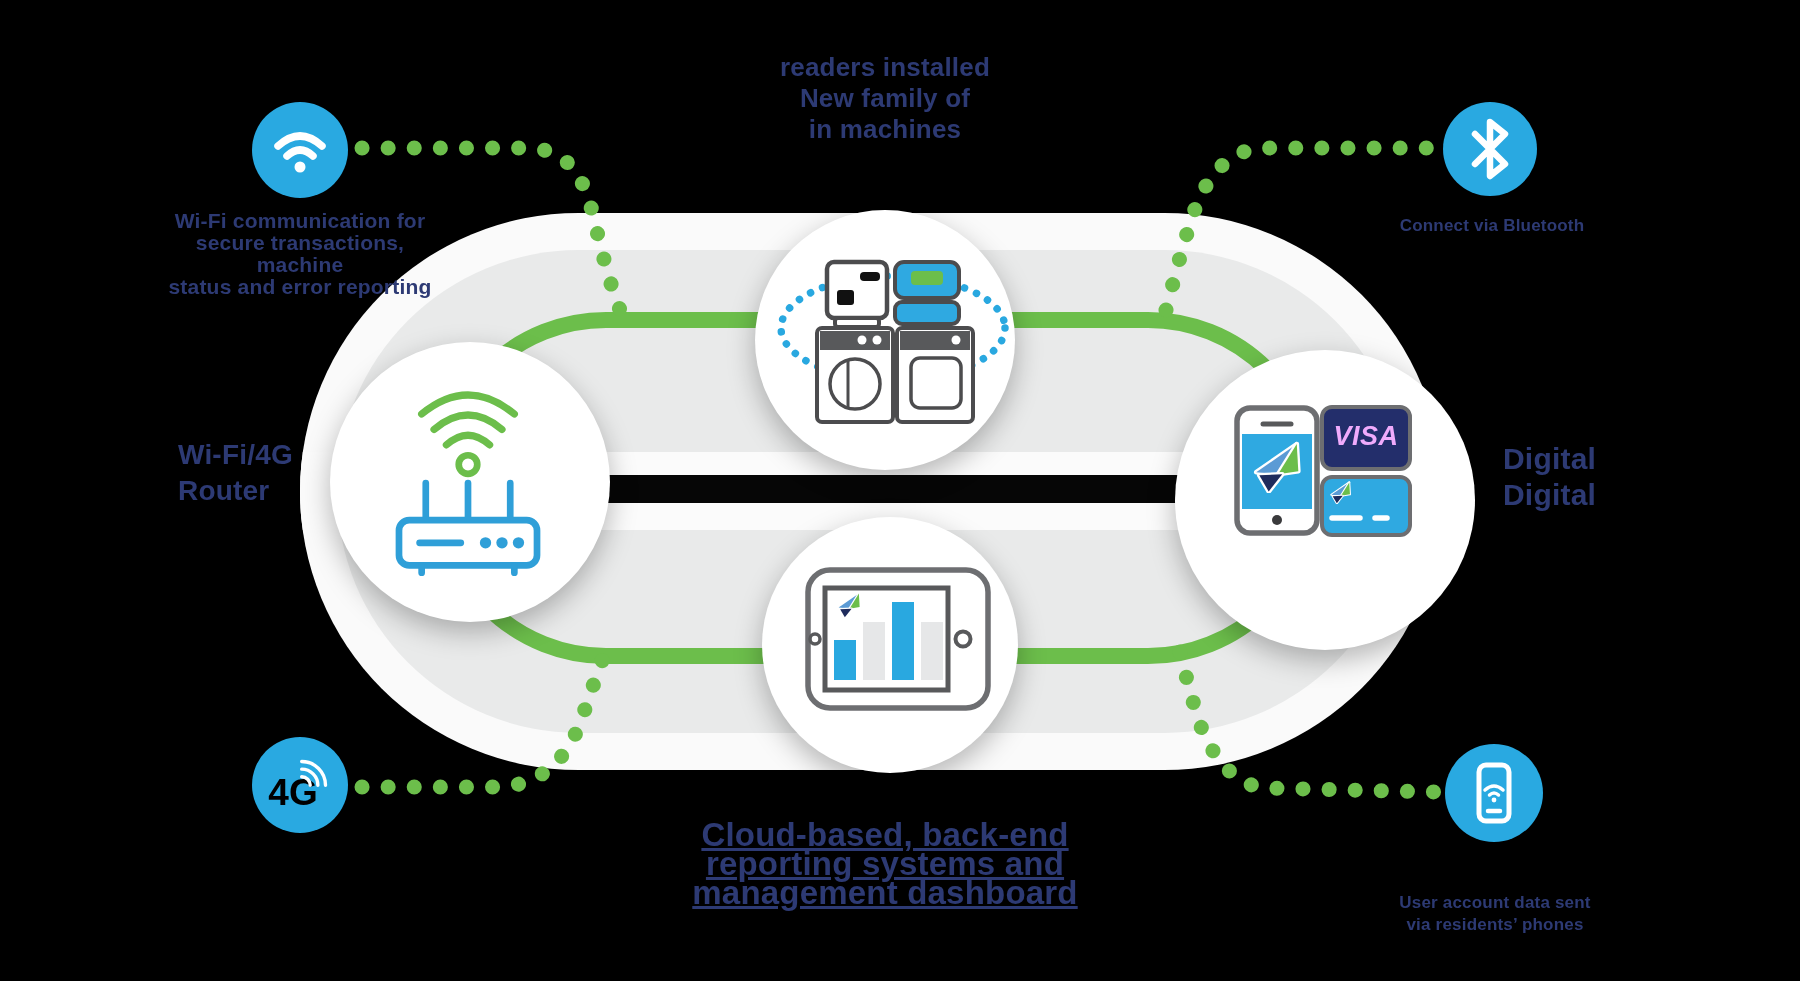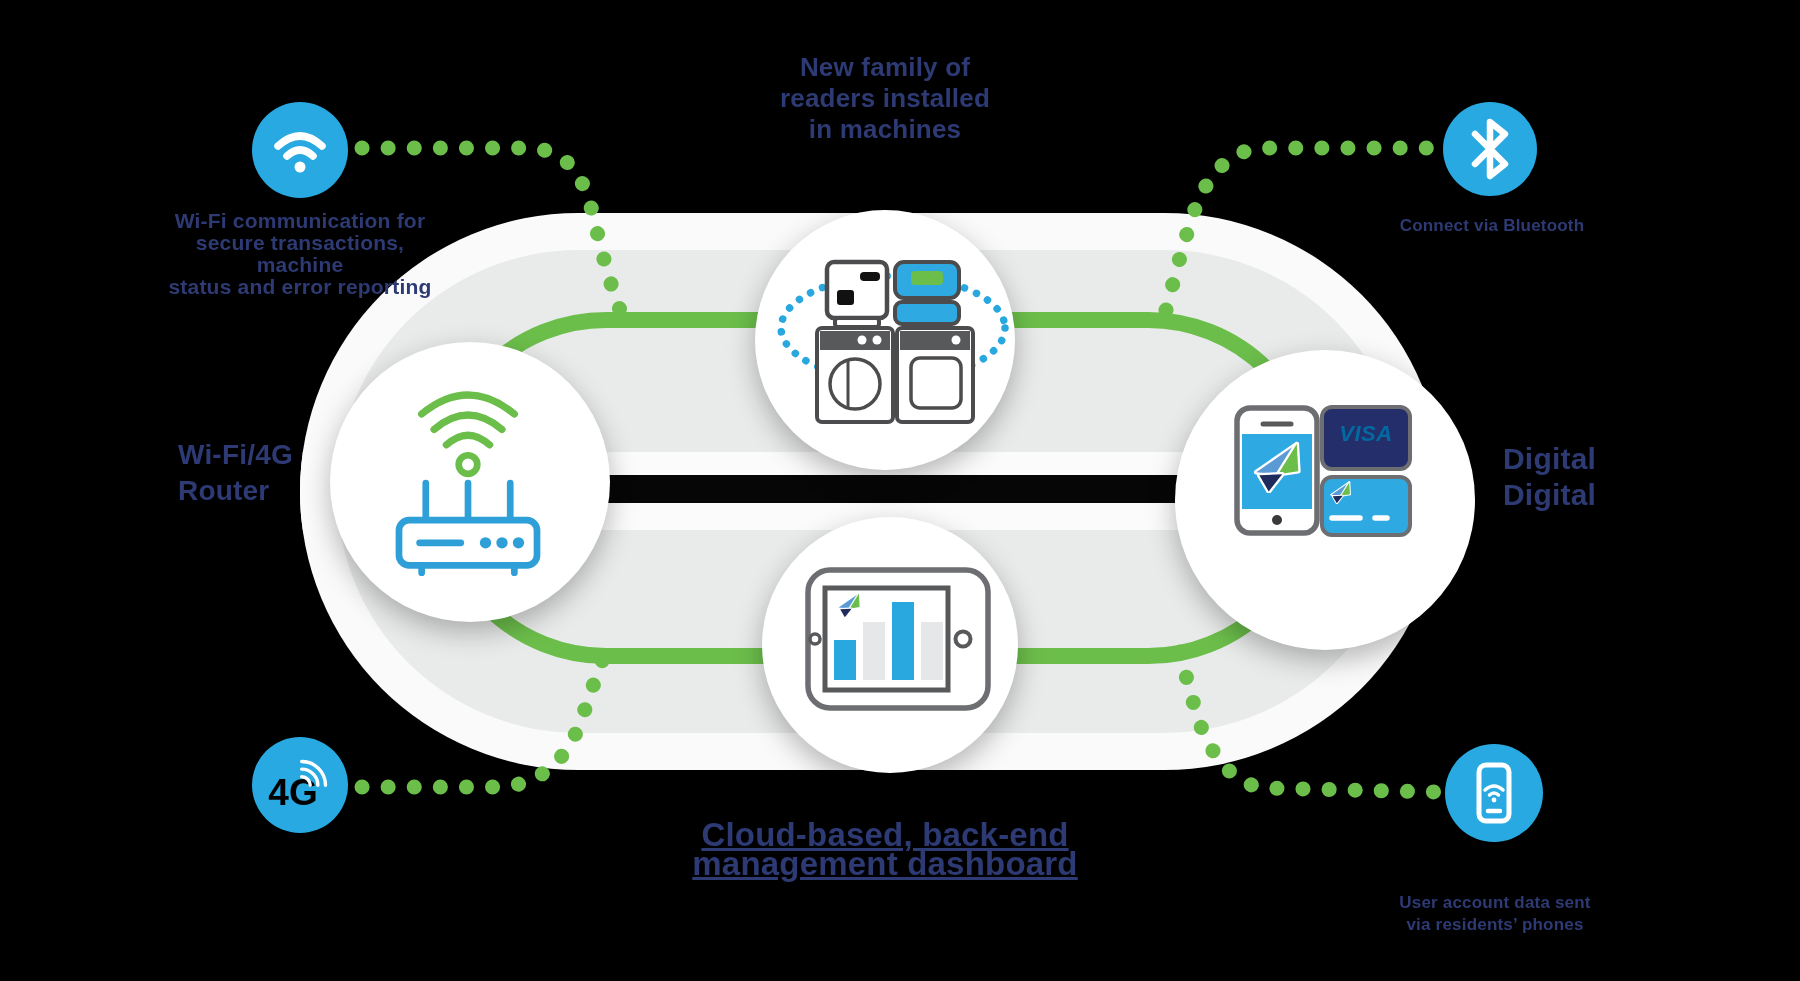--- a/index.html
+++ b/index.html
@@ -38,21 +38,21 @@
   .lbl-center{text-align:center;}
   .lbl-top{left:635px;top:52px;width:500px;font-size:26px;line-height:31px;}
   .lbl-cloud{left:635px;top:820px;width:500px;font-size:33px;line-height:29px;text-decoration:underline;}
   .lbl-wifi{left:150px;top:210px;width:300px;font-size:21px;line-height:22px;}
   .lbl-bt{left:1342px;top:216px;width:300px;font-size:17px;}
   .lbl-4g{left:175px;top:851px;width:250px;font-size:17px;line-height:22px;}
   .lbl-phone{left:1345px;top:851px;width:300px;font-size:17px;line-height:22px;margin-top:41px;}
   .lbl-router{left:178px;top:437px;font-size:28px;line-height:36px;}
   .lbl-payments{left:1503px;top:441px;font-size:30px;line-height:36px;}
   .visa-text{position:absolute;left:1322px;top:421px;width:88px;text-align:center;
-             font-size:22px;font-weight:bold;font-style:italic;color:#0369a1;letter-spacing:.5px;}
+             font-size:27px;font-weight:bold;font-style:italic;color:#f0abfc;letter-spacing:.5px;}
   
   .bar-chart{position:absolute;left:834px;top:600px;width:110px;height:80px;
              display:flex;align-items:flex-end;gap:7px;}
   .bar{width:22px;}
   svg{display:block;}
 </style>
 </head>
 <body>
 
 <div class="stage">
@@ -223,22 +223,22 @@
       <g fill="none" stroke="#fff" stroke-width="3.5" stroke-linecap="round">
         <path d="M40 46 Q49 38 58 46"></path>
         <path d="M44.5 51 Q49 47 53.5 51"></path>
         <line x1="43" y1="67" x2="55" y2="67" stroke-width="4.5"></line>
       </g>
       <circle cx="49" cy="56" r="2.4" fill="#fff"></circle>
     </svg>
   </div>
 
   <div class="lbl lbl-center lbl-top">
+    <span class="line">readers installed</span>
     <span class="line">New family of</span>
-    <span class="line">readers installed</span>
     <span class="line">in machines</span>
   </div>
 
   <div class="lbl lbl-center lbl-wifi">
     <span class="line">Wi-Fi communication for</span>
     <span class="line">secure transactions, machine</span>
     <span class="line">status and error reporting</span>
   </div>
 
   <div class="lbl lbl-center lbl-bt">
@@ -256,16 +256,17 @@
   </div>
 
 
   <div class="lbl lbl-center lbl-phone">
     <span class="line">User account data sent</span>
     <span class="line">via residents’ phones</span>
   </div>
 
   <div class="lbl lbl-center lbl-cloud">
     <span class="line">Cloud-based, back-end</span>
+    <span class="line">reporting systems and</span>
     <span class="line">management dashboard</span>
   </div>
 
 </div>
 
 </body></html>

